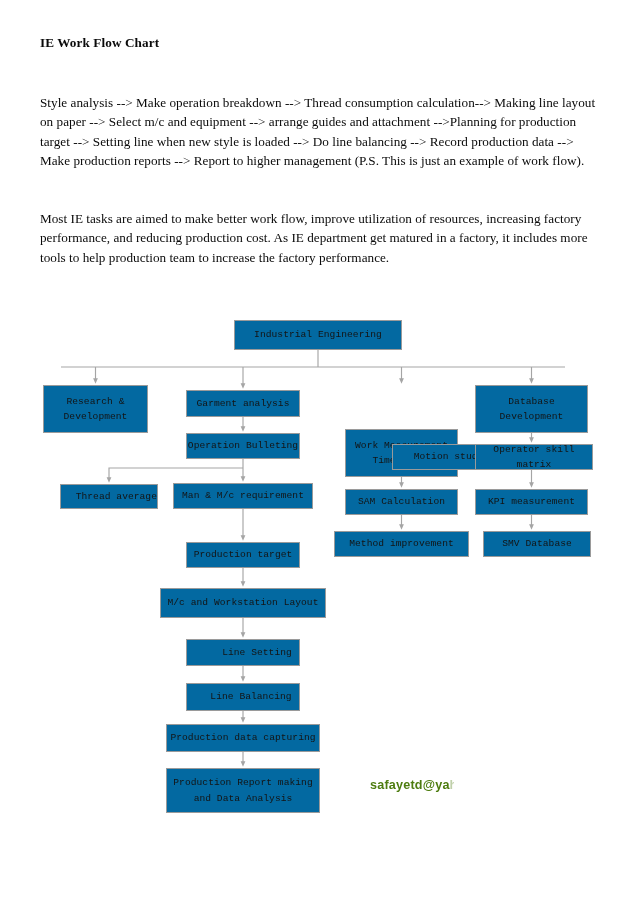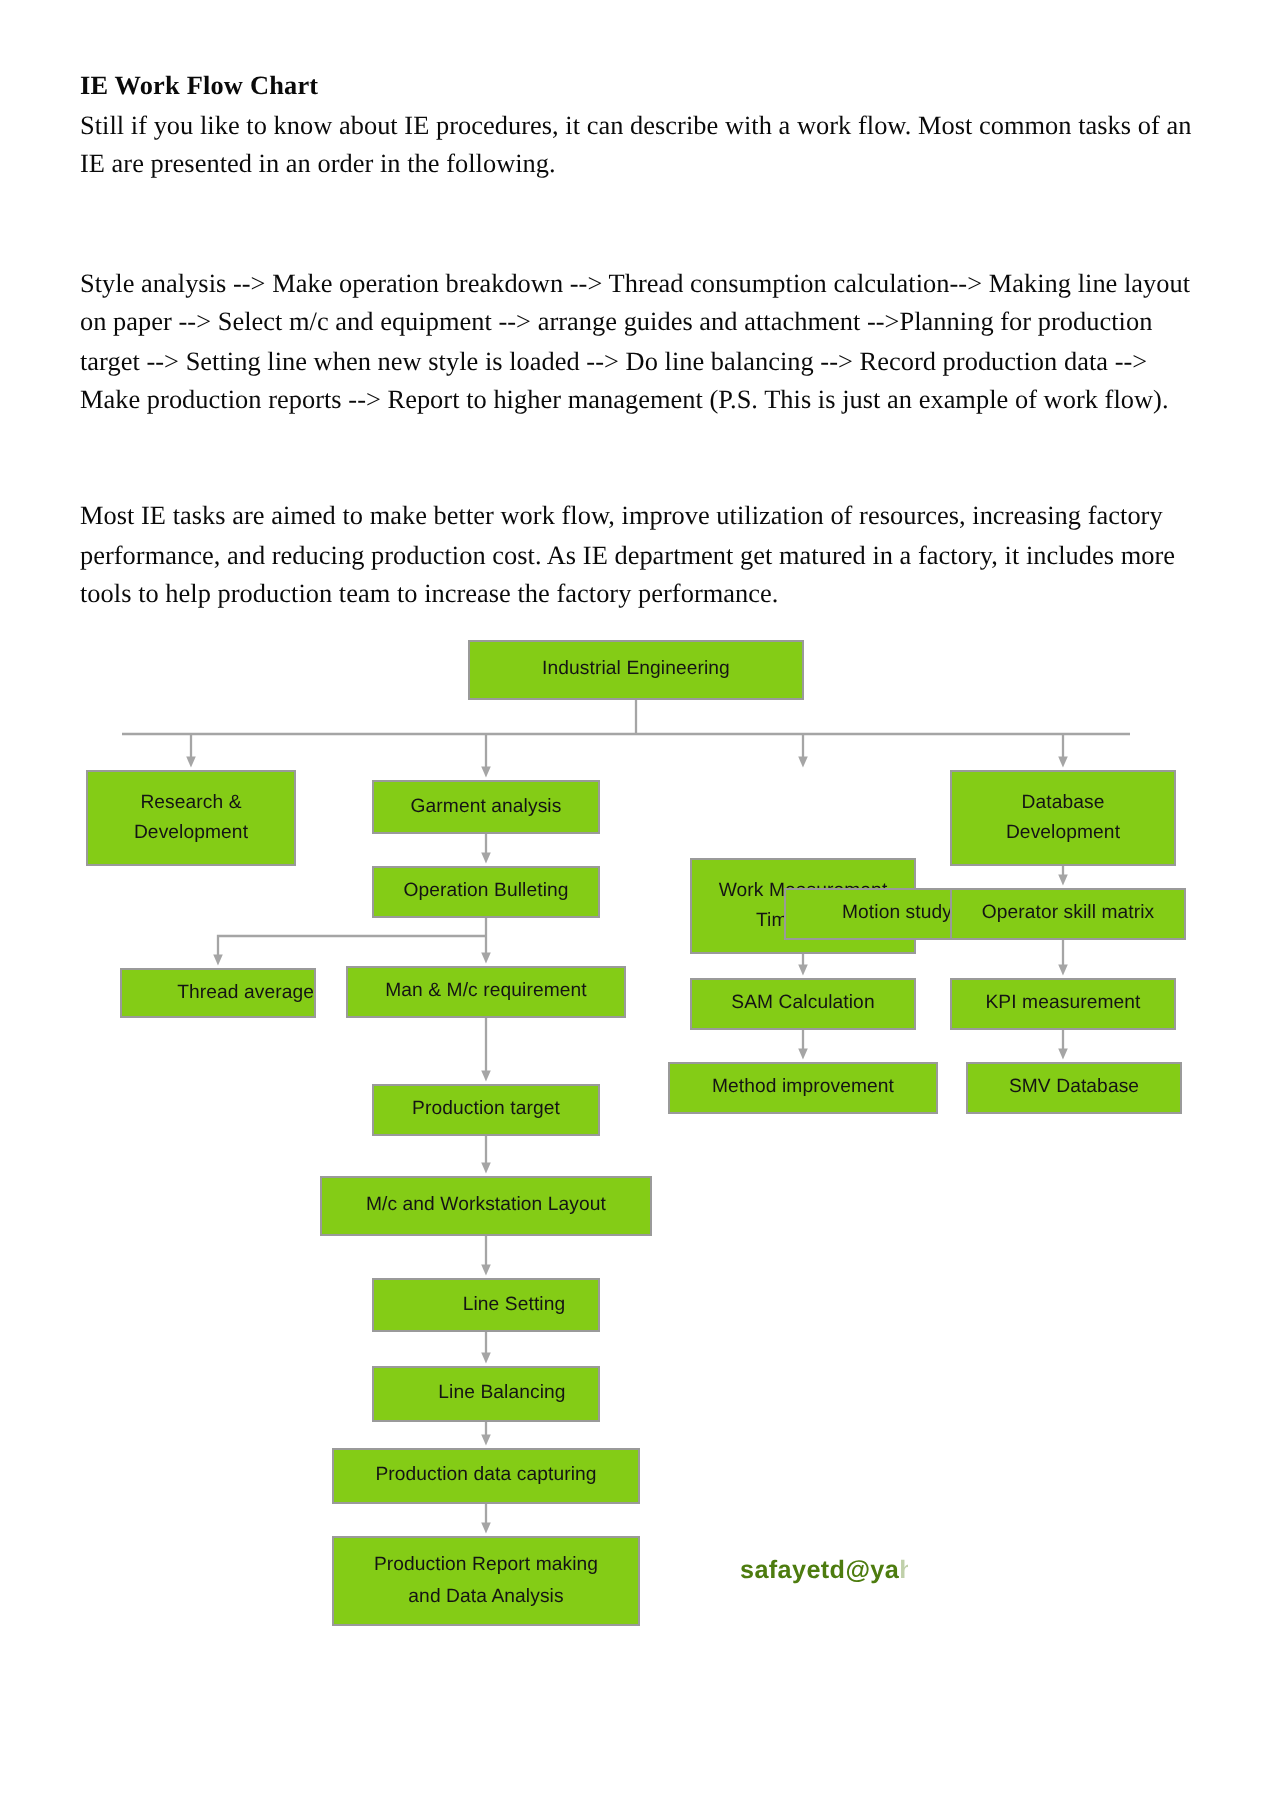--- a/index.html
+++ b/index.html
@@ -53,22 +53,22 @@
     top: 0;
     width: 638px;
     height: 902px;
     pointer-events: none;
   }
   #chart svg { display: block; }
 
   .node {
     position: absolute;
     border: 1.3px solid #9a9a9a;
-    background: #84cc16;
-    font-family: Liberation Sans, sans-serif;
+    background: #0369a1;
+    font-family: Liberation Mono, monospace;
     font-size: 9.6px;
     color: #141414;
     display: flex;
     flex-direction: column;
     align-items: center;
     justify-content: center;
     text-align: center;
     line-height: 15.5px;
     letter-spacing: 0.05px;
     pointer-events: auto;
@@ -92,21 +92,20 @@
     opacity: 0.35;
   }
 </style>
 </head>
 <body>
 
 <div id="page">
 
   <div class="prose">
     <p class="doc-title">IE Work Flow Chart</p>
-    <p class="para">Still if you like to know about IE procedures, it can describe with a work flow. Most common tasks of an IE are presented in an order in the following.</p>
     <p class="para gap-a">Style analysis --&gt; Make operation breakdown --&gt; Thread consumption calculation--&gt; Making line layout on paper --&gt; Select m/c and equipment --&gt; arrange guides and attachment --&gt;Planning for production target --&gt; Setting line when new style is loaded --&gt; Do line balancing --&gt; Record production data --&gt; Make production reports --&gt; Report to higher management (P.S. This is just an example of work flow).</p>
     <p class="para gap-b">Most IE tasks are aimed to make better work flow, improve utilization of resources, increasing factory performance, and reducing production cost. As IE department get matured in a factory, it includes more tools to help production team to increase the factory performance.</p>
   </div>
 
   <div id="chart">
     <svg width="638" height="902" viewBox="0 0 638 902" xmlns="http://www.w3.org/2000/svg">
       <defs>
         <marker id="ah" markerWidth="7" markerHeight="7" refX="3.2" refY="3.0" orient="auto" markerUnits="userSpaceOnUse">
           <path d="M0.4,0.6 L6.0,3.0 L0.4,5.4 z" fill="#a5a5a5"></path>
         </marker>

